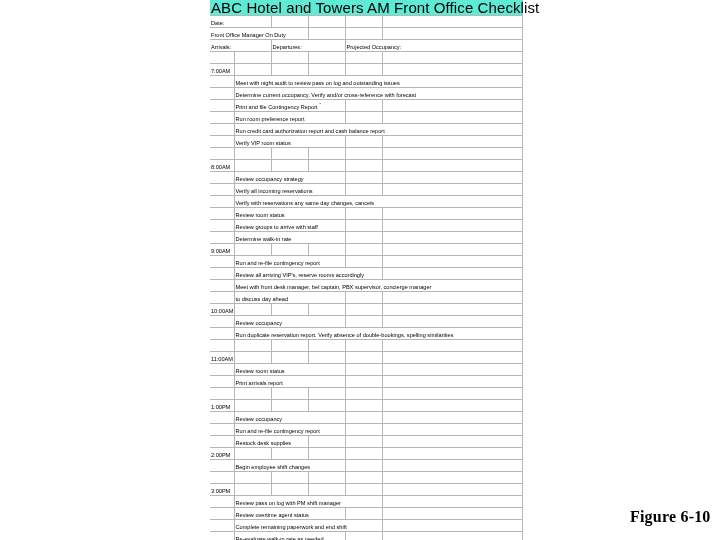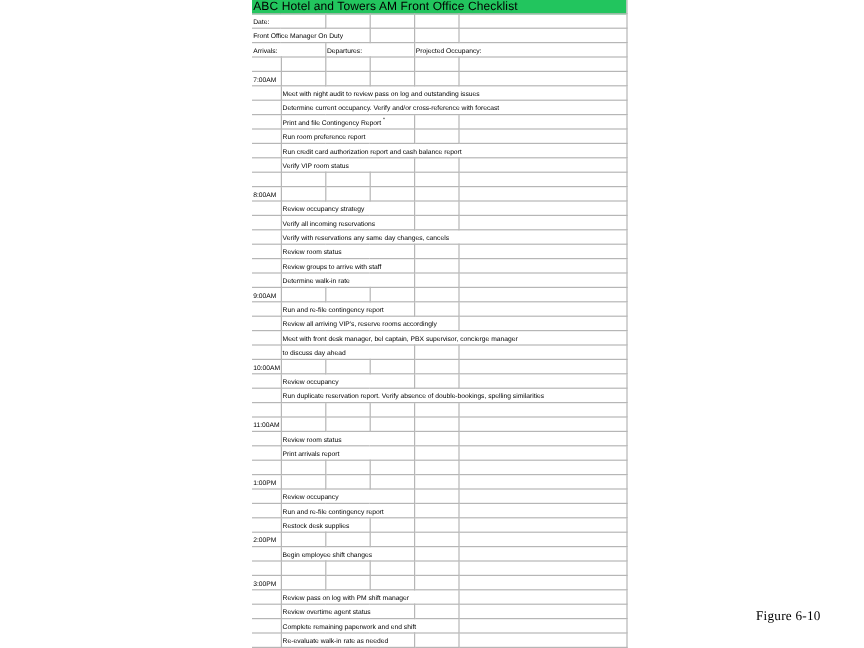--- a/index.html
+++ b/index.html
@@ -30,40 +30,40 @@
     height:11px;
     vertical-align:bottom;
     border-right:1px solid #b6b6b6;
     border-bottom:1px solid #b6b6b6;
     white-space:nowrap;
     overflow:visible;
   }
   td.noline{border-bottom:1px solid transparent;}
   td.lastcol{border-right:1px solid #b6b6b6;}
   .title-cell{
-    background:#22c55e;
+    background:#5eead4;
     text-align:left;
-    font-size:10px;
+    font-size:15px;
     height:14px;
     vertical-align:middle;
     border-right:none;
     border-bottom:1px solid #ffffff;
     letter-spacing:.1px;
     padding:0;
   }
   .timecell{font-size:5.6px;vertical-align:bottom;}
   .heavy-top{border-top:1.6px solid #000;}
   .heavy-bot{border-bottom:1.6px solid #000;}
   .sup{font-size:4.4px;vertical-align:super;}
   .figlabel{
     position:absolute;
     left:630px; top:508px;
     font-family:"Liberation Serif", serif;
-    font-weight:normal;
-    font-size:11px;
+    font-weight:bold;
+    font-size:16px;
     color:#000;
     letter-spacing:.2px;
   }
 </style>
 </head>
 <body>
 
 <div id="sheet">
   <table class="grid">
     <colgroup>

